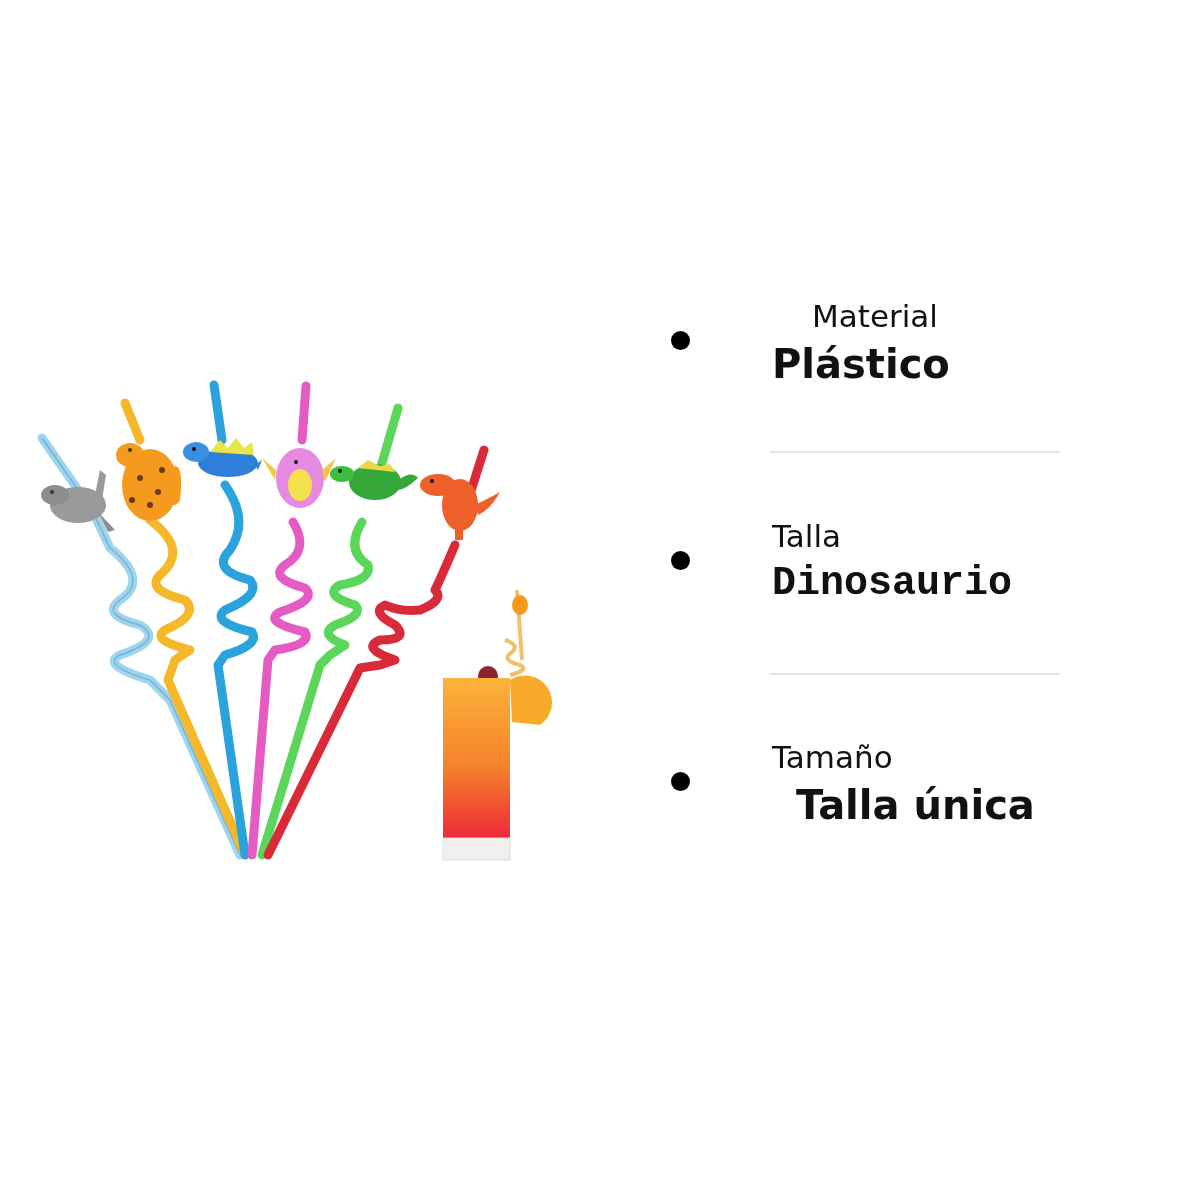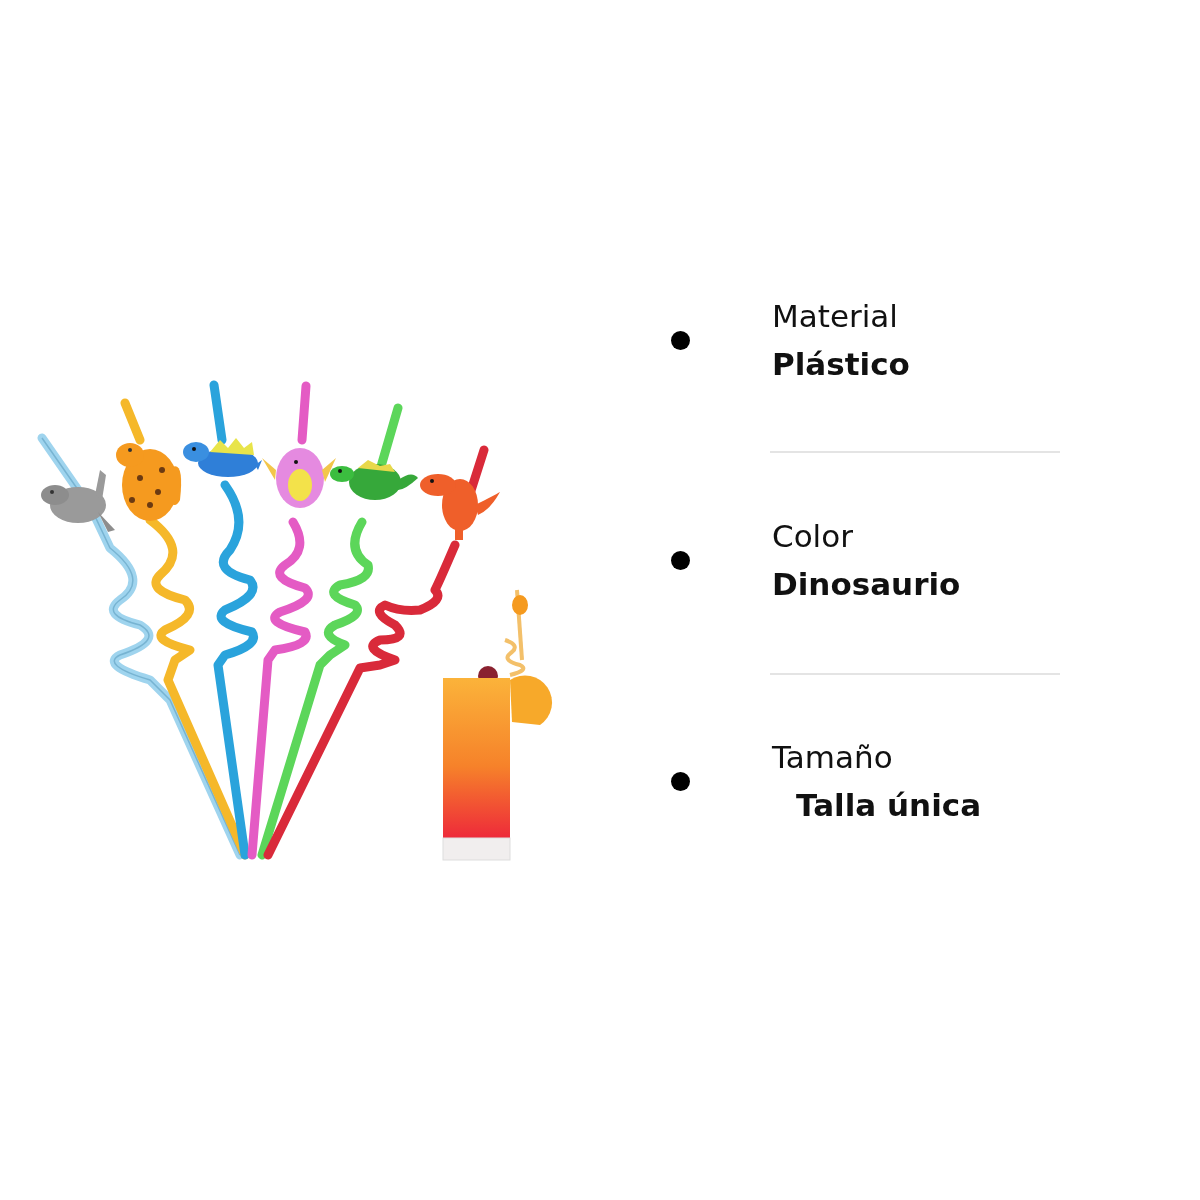--- a/index.html
+++ b/index.html
@@ -53,21 +53,21 @@
       left: 112px;
       font-size: 31px;
       font-weight: normal;
       line-height: 36px;
       color: #111111;
       white-space: nowrap;
     }
     .spec-value {
       position: absolute;
       left: 112px;
-      font-size: 31px;
+      font-size: 40px;
       font-weight: bold;
       line-height: 36px;
       color: #111111;
       white-space: nowrap;
     }
     .divider {
       position: absolute;
       left: 770px;
       width: 290px;
       height: 2px;
@@ -167,29 +167,29 @@
       <rect x="443" y="678" width="67" height="160" fill="url(#drinkGrad)"></rect>
       <rect x="443" y="838" width="67" height="22" fill="#f1eeee" stroke="#dddddd" stroke-width="1"></rect>
       <path d="M510,680 A22,22 0 0 1 540,725 L512,722 Z" fill="#f7a92a"></path>
     </g>
   </svg>
 </div>
 
 <div class="specs">
   <div class="spec-row" style="top:300px;">
     <span class="bullet" style="top:31px;"></span>
-    <span class="spec-label" style="top:-2px;">Material</span>
+    <span class="spec-label" style="top:-2px;margin-left:40px;">Material</span>
     <span class="spec-value" style="top:46px;">Plástico</span>
   </div>
   <div class="divider" style="top:451px;"></div>
 
   <div class="spec-row" style="top:520px;">
     <span class="bullet" style="top:31px;"></span>
-    <span class="spec-label" style="top:-2px;">Color</span>
-    <span class="spec-value" style="top:46px;">Dinosaurio</span>
+    <span class="spec-label" style="top:-2px;">Talla</span>
+    <span class="spec-value" style="top:46px;font-family:Liberation Mono, monospace;">Dinosaurio</span>
   </div>
   <div class="divider" style="top:673px;"></div>
 
   <div class="spec-row" style="top:741px;">
     <span class="bullet" style="top:31px;"></span>
     <span class="spec-label" style="top:-2px;text-align:right;">Tamaño</span>
     <span class="spec-value" style="top:46px;margin-left:24px;">Talla única</span>
   </div>
 </div>
 

